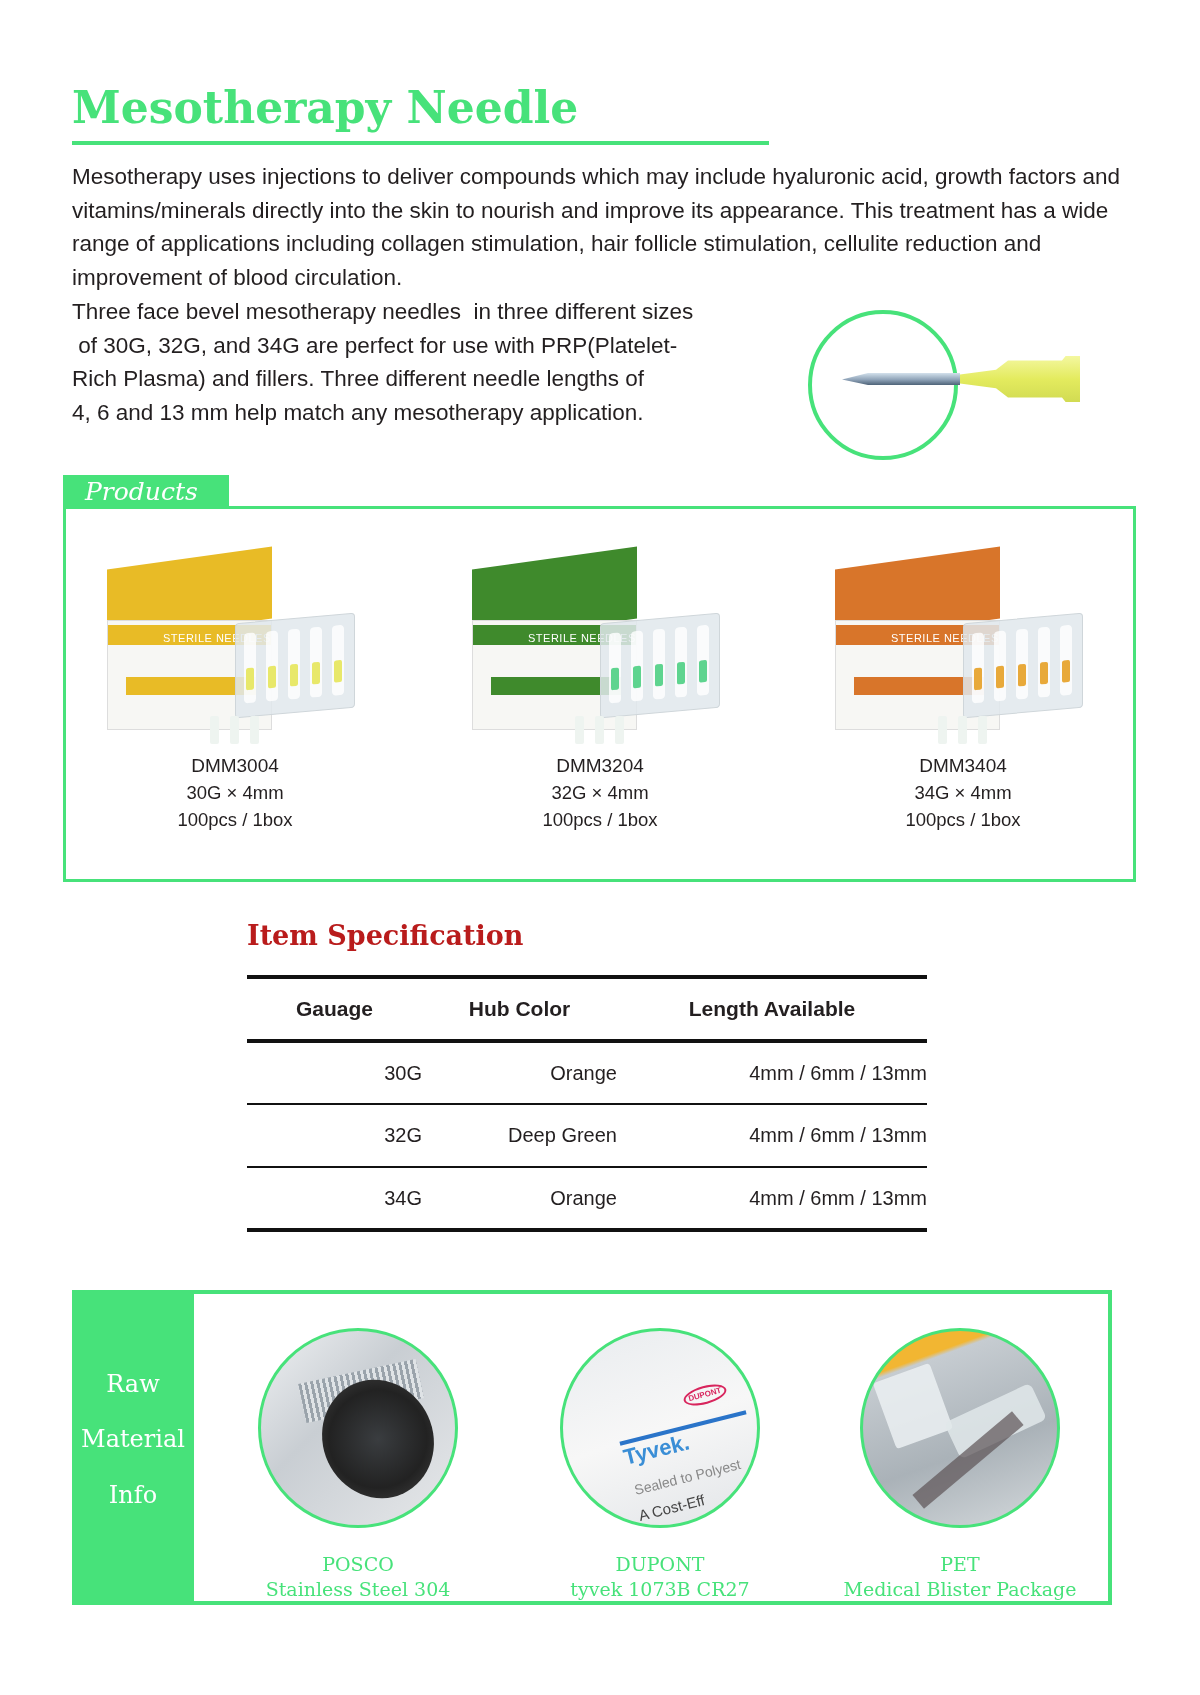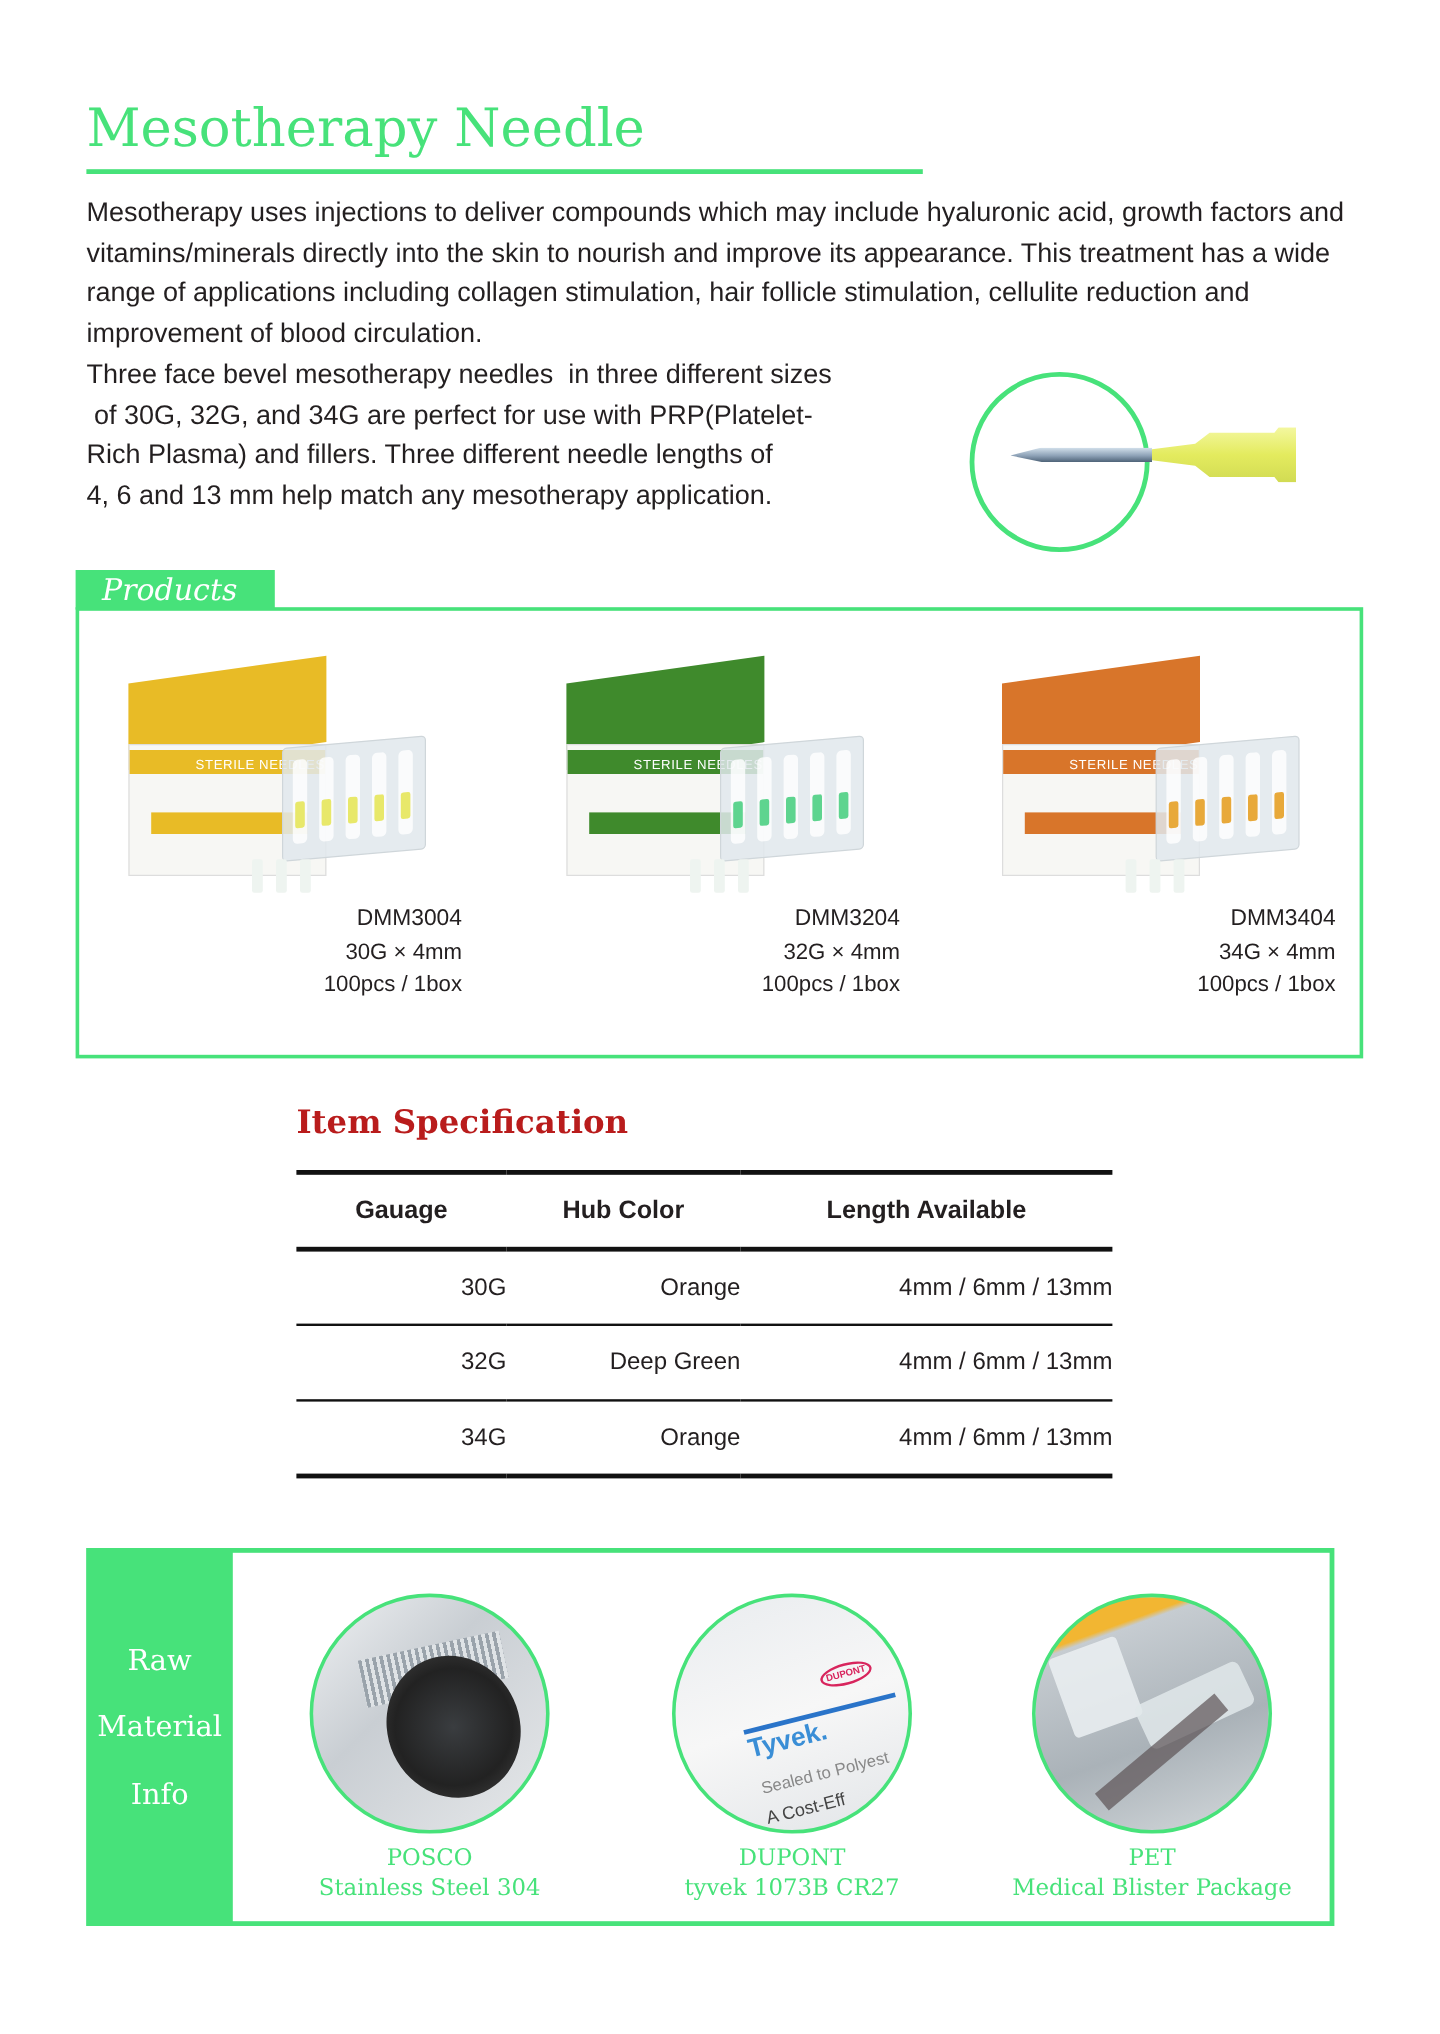--- a/index.html
+++ b/index.html
@@ -3,21 +3,21 @@
 <meta charset="utf-8">
 <style>
   * { box-sizing: border-box; margin: 0; padding: 0; }
   html, body { width: 1200px; height: 1695px; background: #ffffff; overflow: hidden; }
   body { position: relative; font-family: "Liberation Sans", "DejaVu Sans", sans-serif; color: #231f20; }
 
   .serif { font-family: "DejaVu Serif", "Liberation Serif", serif; }
 
   .title {
     position: absolute; left: 72px; top: 82px;
-    font-size: 44px; color: #47e27a; letter-spacing: 0px; font-weight: normal;
+    font-size: 44px; color: #47e27a; letter-spacing: 0px; font-weight: bold;
   }
   .title-rule {
     position: absolute; left: 72px; top: 141px; width: 697px; height: 4px; background: #47e27a;
   }
   .intro {
     position: absolute; left: 72px; top: 160px; width: 1080px;
     font-size: 22.5px; line-height: 33.5px; color: #231f20;
   }
   .intro2 {
     position: absolute; left: 72px; top: 295px; width: 720px;
@@ -43,21 +43,21 @@
 
   .products-tab {
     position: absolute; left: 63px; top: 475px; width: 166px; height: 33px;
     background: #47e27a; color: #fff; font-size: 25px; padding-left: 22px; line-height: 34px; font-style: italic;
   }
   .products-box {
     position: absolute; left: 63px; top: 506px; width: 1073px; height: 376px;
     border: 3px solid #47e27a;
   }
   .product {
-    position: absolute; top: 538px; width: 300px; text-align: right;
+    position: absolute; top: 538px; width: 300px; text-align: center;
   }
   .product .img {
     width: 300px; height: 210px; position: relative; margin: 0 auto;
   }
   .pbox {
     position: absolute; left: 22px; top: 20px; width: 165px; height: 170px;
   }
   .pbox-top { position: absolute; left: 0; top: 0; width: 165px; height: 72px; transform: skewY(-8deg); }
   .pbox-front { position: absolute; left: 0; top: 62px; width: 165px; height: 110px; background: #f7f7f4; border: 1px solid #ddd; }
   .pbox-band { position: absolute; left: 0; top: 4px; width: 100%; height: 20px; }
@@ -95,21 +95,21 @@
   .raw-side {
     position: absolute; left: 72px; top: 1290px; width: 122px; height: 315px; background: #47e27a;
     color: #fff; text-align: center; font-size: 24px;
   }
   .raw-side div { position: absolute; width: 100%; }
   .mat { position: absolute; top: 1328px; width: 260px; text-align: center; }
   .mat .circle {
     width: 200px; height: 200px; margin: 0 auto; border-radius: 50%; border: 3px solid #47e27a;
     overflow: hidden; position: relative;
   }
-  .mat .name { color: #47e27a; font-size: 19px; line-height: 25px; margin-top: 8px; }
+  .mat .name { color: #47e27a; font-size: 19px; line-height: 25px; margin-top: 24px; }
 </style>
 </head>
 <body>
 
 <h1 class="title serif">Mesotherapy Needle</h1>
 <div class="title-rule"></div>
 
 <p class="intro">Mesotherapy uses injections to deliver compounds which may include hyaluronic acid, growth factors and vitamins/minerals directly into the skin to nourish and improve its appearance. This treatment has a wide range of applications including collagen stimulation, hair follicle stimulation, cellulite reduction and improvement of blood circulation.</p>
 
 <div class="intro2">

